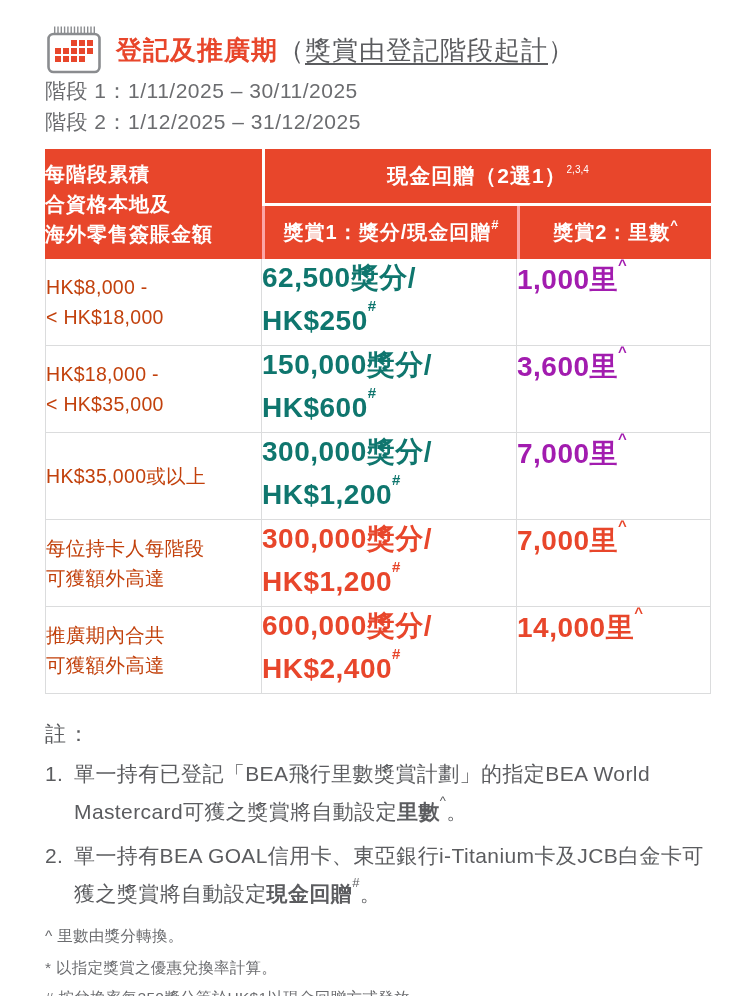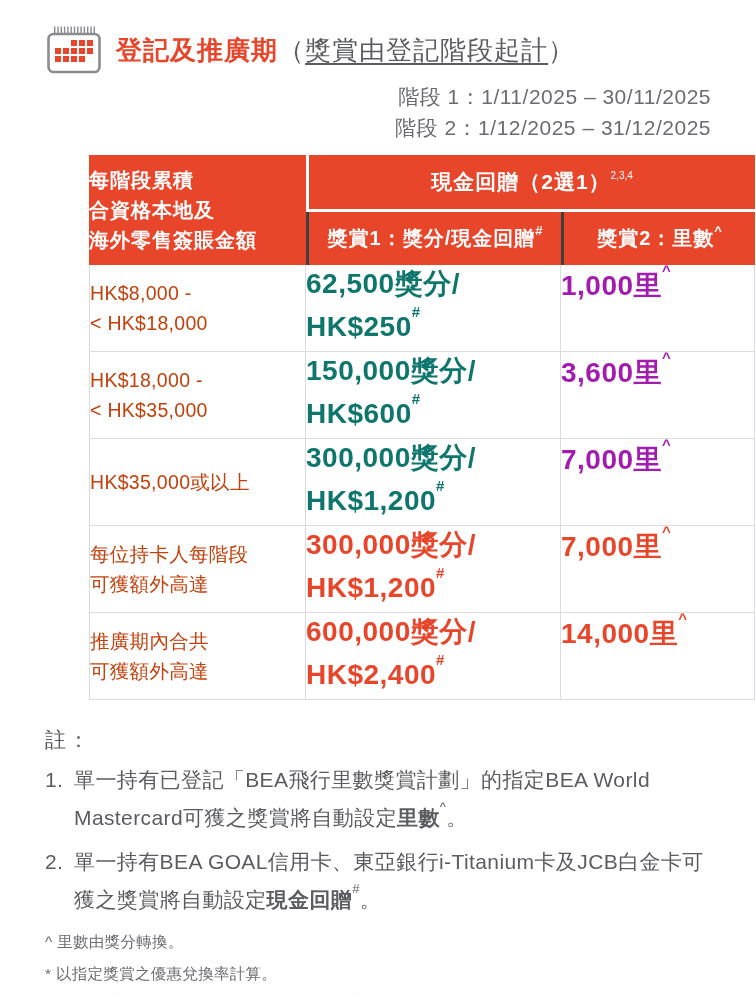--- a/index.html
+++ b/index.html
@@ -15,40 +15,40 @@
 
   
   .title-row { display: flex; align-items: center; gap: 13px; height: 50px; }
   .cal-icon { flex: none; width: 58px; height: 50px; display: inline-block; }
   .page-title { margin: 0; font-size: 26px; font-weight: 700; letter-spacing: 1px; white-space: nowrap; }
   .t-red { color: #E8462B; }
   .t-sub { color: #5B5C5F; font-weight: 500; }
   .t-sub .u { text-decoration: underline; text-underline-offset: 4px; text-decoration-thickness: 1.5px; }
 
   
-  .phases { margin-top: 6px; font-size: 21px; color: #6B6C6F; line-height: 31px; letter-spacing: 0.5px; text-align: right; }
+  .phases { font-size: 21px; color: #6B6C6F; line-height: 31px; letter-spacing: 0.5px; }
 
   
   table.reward-table {
     margin-top: 12px; width: 666px;
-    border-collapse: separate; border-spacing: 0; table-layout: fixed; margin-left: 44px;
+    border-collapse: separate; border-spacing: 0; table-layout: fixed;
   }
   .reward-table th { background: #E8462B; color: #fff; font-weight: 700; padding: 0; }
   .th-tier {
     width: 217px; height: 110px; text-align: left;
     font-size: 20px; line-height: 30px; letter-spacing: 1px;
     padding-left: 18px; white-space: pre-line; vertical-align: middle;
   }
   .th-span {
     height: 57px; font-size: 21px; letter-spacing: 1px;
     border-left: 3px solid #fff; border-bottom: 3px solid #fff;
     text-align: center; vertical-align: middle;
   }
   .th-sub { height: 53px; font-size: 20px; letter-spacing: 1px; text-align: center; vertical-align: middle; }
-  .th-sub.b-left { border-left: 3px solid #404040; }
+  .th-sub.b-left { border-left: 3px solid #fca5a5; }
   .th-span sup, .th-sub sup { font-size: 10px; font-weight: 400; letter-spacing: 0; position: relative; top: -2px; }
   .th-sub sup { font-size: 13px; font-weight: 700; }
 
   .reward-table td {
     height: 87px; background: #fff;
     border-right: 1px solid #DBDCDD; border-bottom: 1px solid #DBDCDD;
     padding: 0;
   }
   .reward-table td:first-child { border-left: 1px solid #DBDCDD; }
   .td-tier {

